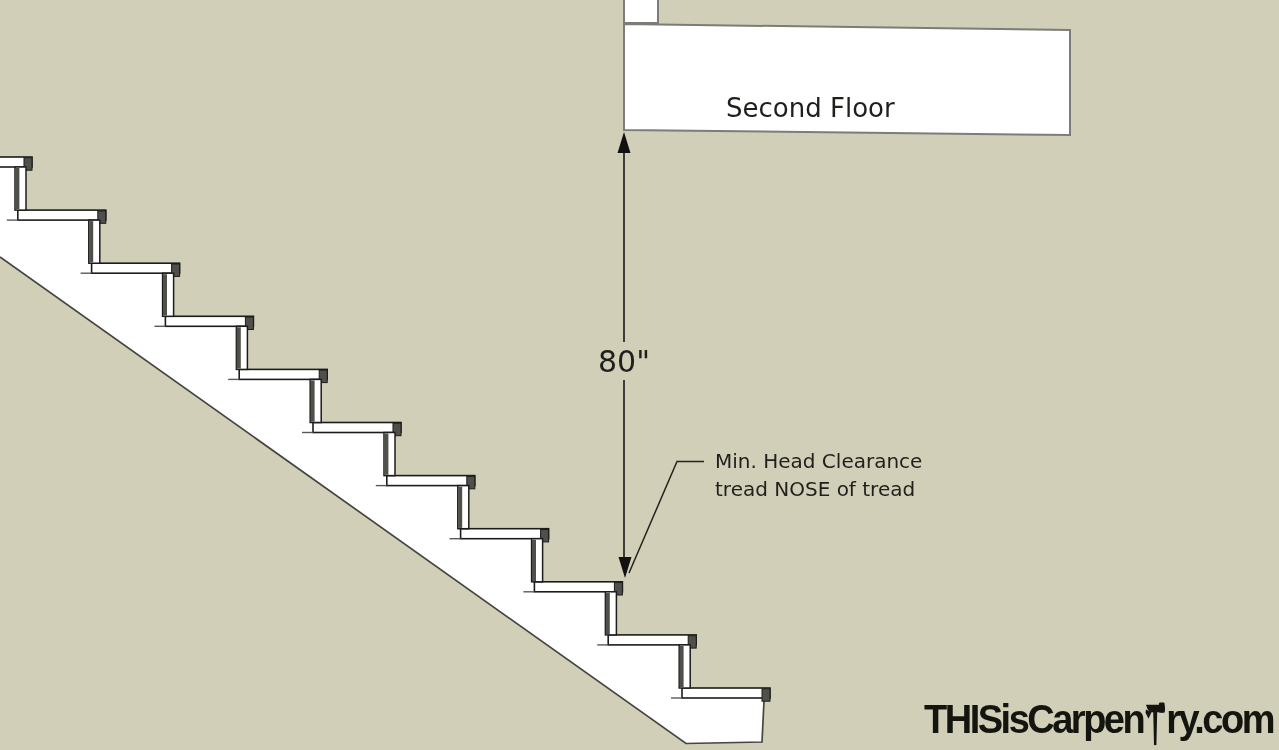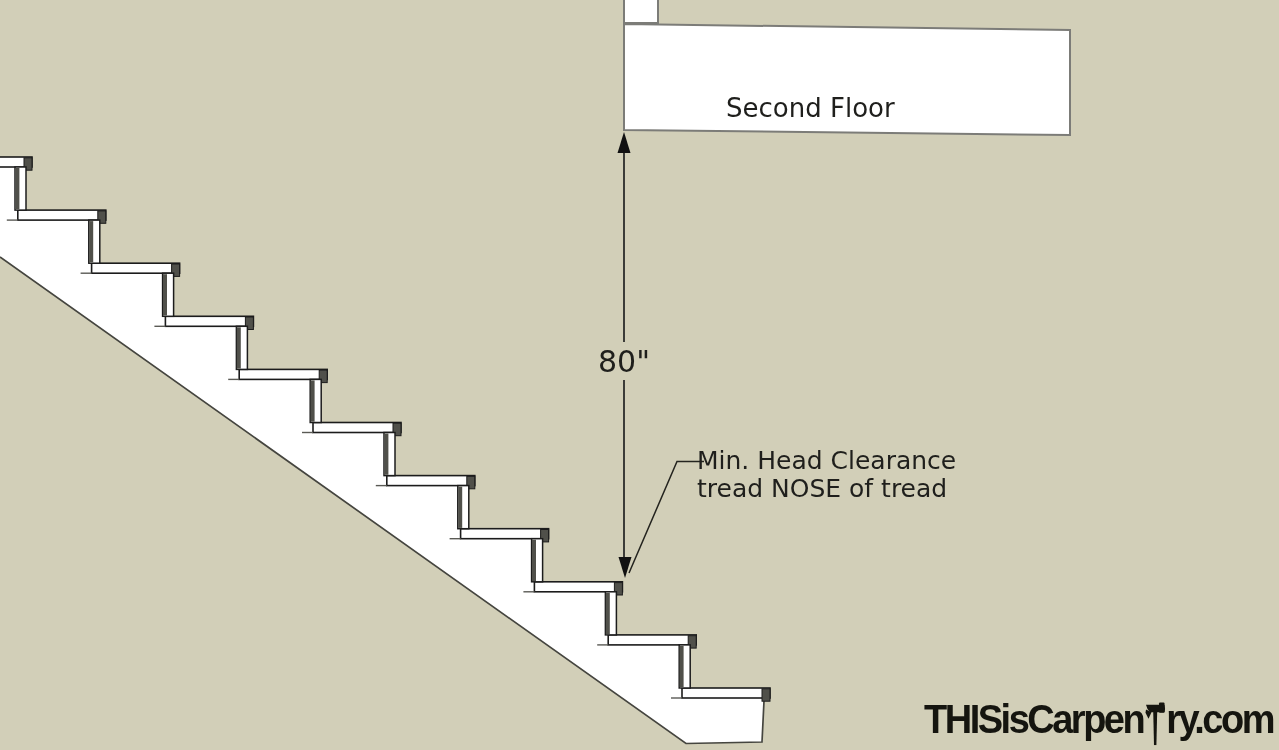--- a/index.html
+++ b/index.html
@@ -12,21 +12,21 @@
   .stage{position:relative;width:1279px;height:750px;overflow:hidden;background:var(--c-bg);}
   svg.canvas{position:absolute;left:0;top:0;}
   .floor-poly{fill:var(--c-white);stroke:var(--c-gray);stroke-width:2;}
   .wall-box{fill:var(--c-white);stroke:var(--c-gray);stroke-width:2;}
   .dim-line{stroke:var(--c-dim);stroke-width:2;}
   .dim-arrow{fill:#111;}
   .leader{fill:none;stroke:#24241f;stroke-width:1.5;}
   .label{position:absolute;color:var(--c-text);white-space:nowrap;}
   .floor-label{left:726px;top:93px;font-size:26px;}
   .dim-label{left:574px;top:344px;width:100px;text-align:center;font-size:30px;}
-  .annotation{left:697px;top:447px;font-size:25px;line-height:28px;}
+  .annotation{left:715px;top:447px;font-size:20px;line-height:28px;}
   .watermark{position:absolute;right:6px;bottom:7px;display:flex;align-items:flex-end;
              font-weight:bold;font-size:38px;letter-spacing:-2.5px;color:var(--c-wm);
              font-family:"Liberation Sans",sans-serif;
              transform:scaleY(1.08);transform-origin:bottom right;}
   .watermark .hammer{width:22px;height:41px;margin:0 0 -2px 1px;display:block;}
 </style>
 </head>
 <body>
 
 <div class="stage">

